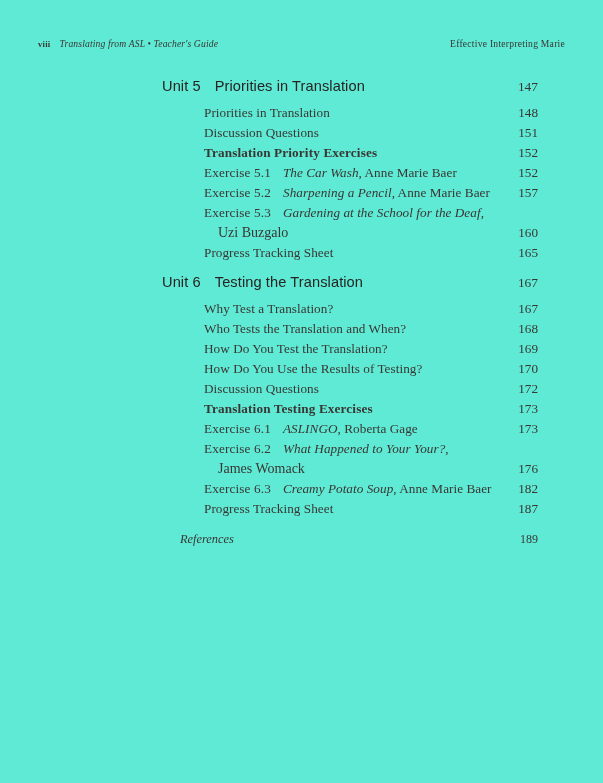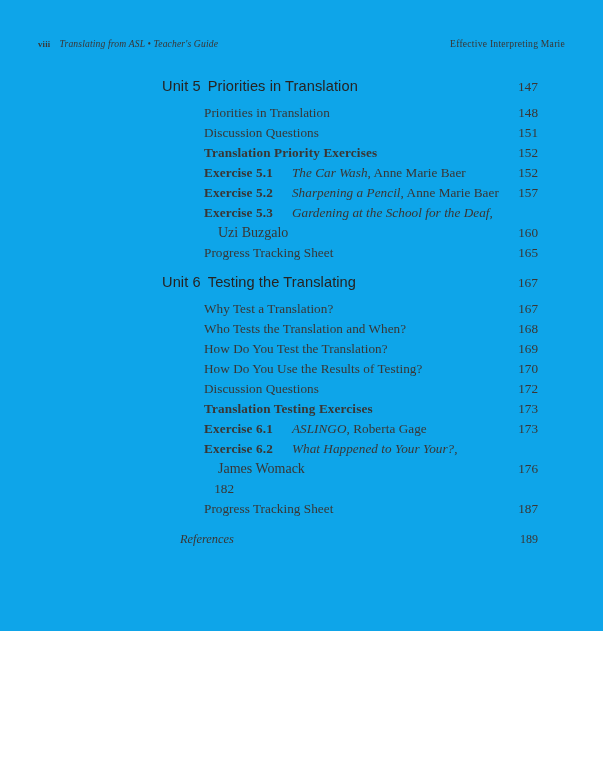--- a/index.html
+++ b/index.html
@@ -3,22 +3,22 @@
 <meta charset="utf-8">
 <style>
   html, body {
     margin: 0;
     padding: 0;
     background: #ffffff;
   }
   .page {
     position: relative;
     width: 603px;
-    height: 631px;
-    background: #0ea5e9;
+    height: 783px;
+    background: #5eead4;
     overflow: hidden;
     color: #332f2e;
     font-family: "Liberation Serif", "DejaVu Serif", serif;
   }
 
   
   .running-head {
     position: absolute;
     top: 38px;
     left: 38px;
@@ -89,21 +89,21 @@
     align-items: baseline;
   }
   .unit-row .label {
     font-family: "Liberation Sans", "DejaVu Sans", sans-serif;
     font-size: 14.6px;
     font-weight: 400;
     color: #262322;
     letter-spacing: 0.1px;
   }
   .unit-row .unit-no {
-    margin-right: 7px;
+    margin-right: 14px;
   }
   .unit-row .pageno {
     font-size: 13.4px;
   }
   .unit-gap { height: 9px; }
 
   
   .sub {
     padding-left: 42px;
   }
@@ -114,23 +114,23 @@
   }
   .sub .pageno {
     width: 30px;
   }
   .sub.bold .label {
     font-weight: bold;
     letter-spacing: 0.15px;
   }
 
   .ex-no {
-    font-weight: bold;
+    font-weight: normal;
     letter-spacing: 0.15px;
-    margin-right: 19px;
+    margin-right: 12px;
   }
   .ex-title {
     font-style: italic;
   }
 
   
   .cont {
     padding-left: 42px;
   }
   .cont .label {
@@ -218,21 +218,21 @@
 
     <div class="row sub">
       <div class="label">Progress Tracking Sheet</div>
       <div class="pageno">165</div>
     </div>
 
     <div class="unit-gap"></div>
 
     <div class="row unit-row">
       <div class="label">
-        <span class="unit-no">Unit 6</span><span>Testing the Translating</span>
+        <span class="unit-no">Unit 6</span><span>Testing the Translation</span>
       </div>
       <div class="pageno">167</div>
     </div>
 
     <div class="row sub">
       <div class="label">Why Test a Translation?</div>
       <div class="pageno">167</div>
     </div>
 
     <div class="row sub">
@@ -273,20 +273,23 @@
       </div>
       <div class="pageno"></div>
     </div>
 
     <div class="row cont">
       <div class="label">James Womack</div>
       <div class="pageno">176</div>
     </div>
 
     <div class="row sub">
+      <div class="label">
+        <span class="ex-no">Exercise 6.3</span><span class="ex-title">Creamy Potato Soup</span><span>, Anne Marie Baer</span>
+      </div>
       <div class="pageno">182</div>
     </div>
 
     <div class="row sub">
       <div class="label">Progress Tracking Sheet</div>
       <div class="pageno">187</div>
     </div>
 
     <div class="row refs">
       <div class="label">References</div>

